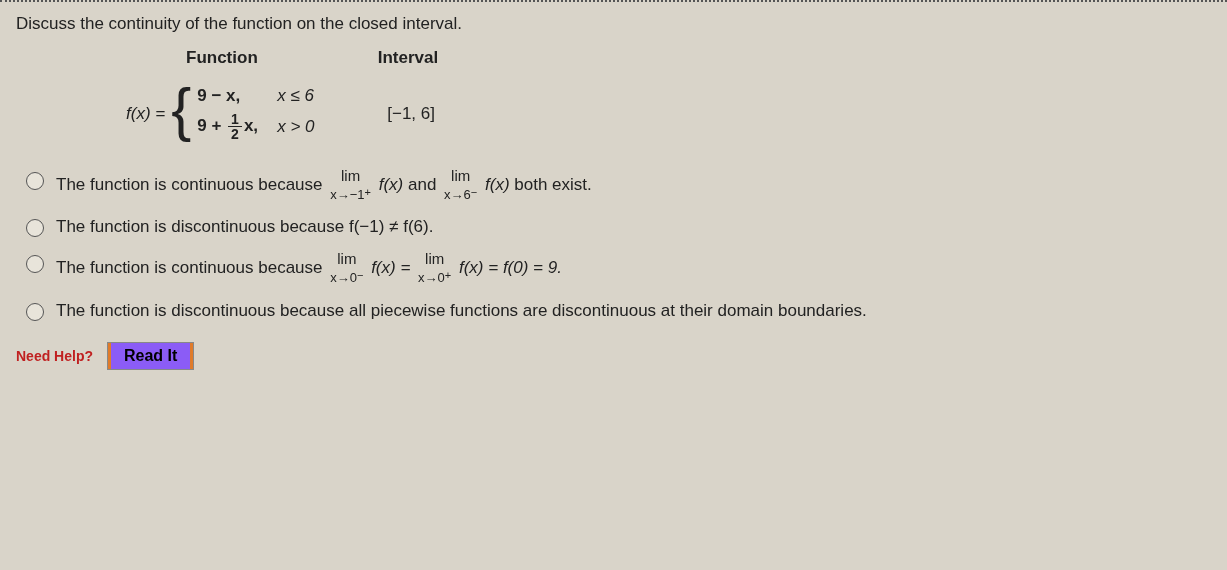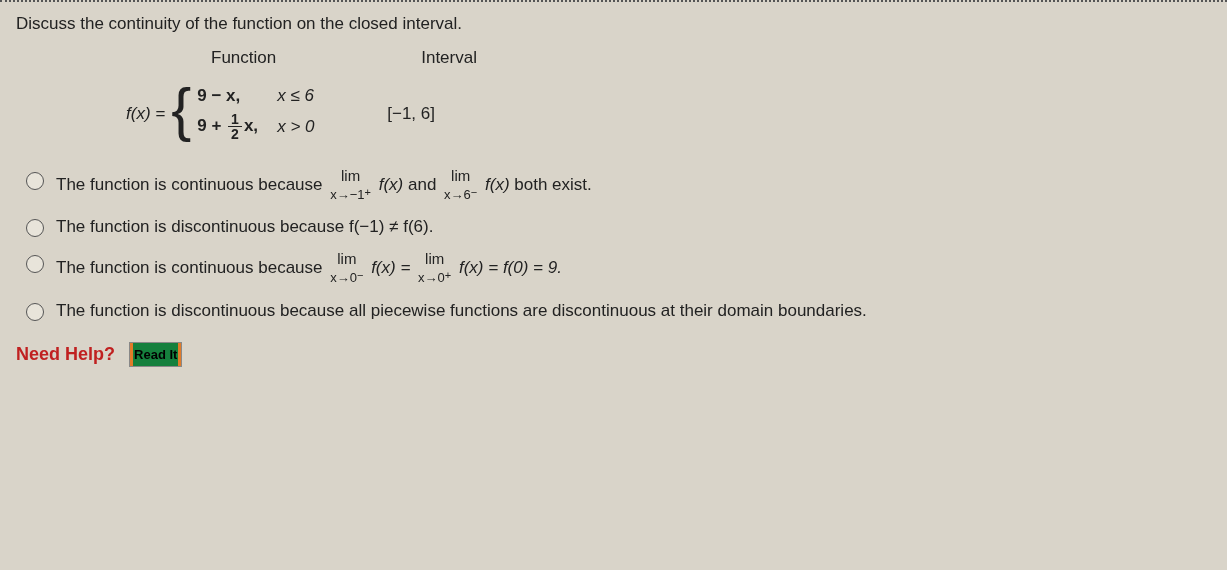--- a/index.html
+++ b/index.html
@@ -19,22 +19,21 @@
   .prompt {
     margin-bottom: 14px;
   }
   .headers {
     display: flex;
     margin-left: 170px;
     margin-bottom: 18px;
     gap: 120px;
   }
   .header-col {
-    font-weight: normal;
-    margin-left: 25px;
+    font-weight: bold;
   }
   .math-block {
     display: flex;
     align-items: center;
     margin-left: 110px;
     margin-bottom: 28px;
   }
   .fx-eq {
     font-style: italic;
     margin-right: 6px;
@@ -114,29 +113,29 @@
   .fx { font-style: italic; }
   .need-help {
     display: flex;
     align-items: center;
     margin-top: 20px;
   }
   .need-label {
     font-weight: bold;
     color: #c02020;
     margin-right: 14px;
-    font-size: 18px;
+    font-size: 14px;
   }
   .read-btn {
-    background: #15803d;
+    background: #8b5cf6;
     border: 1px solid #888;
     box-shadow: inset 3px 0 0 #e07b2a, inset -3px 0 0 #e07b2a;
-    font-size: 13px;
-    font-weight: bold;
-    padding: 4px 4px;
+    font-size: 16px;
+    font-weight: bold;
+    padding: 4px 16px;
     cursor: pointer;
   }
   sup { font-size: 11px; vertical-align: super; position: relative; top:2px;}
   .dotted {
     border-top: 2px dotted #555;
     margin-bottom: 4px;
   }
 </style>
 </head>
 <body>

